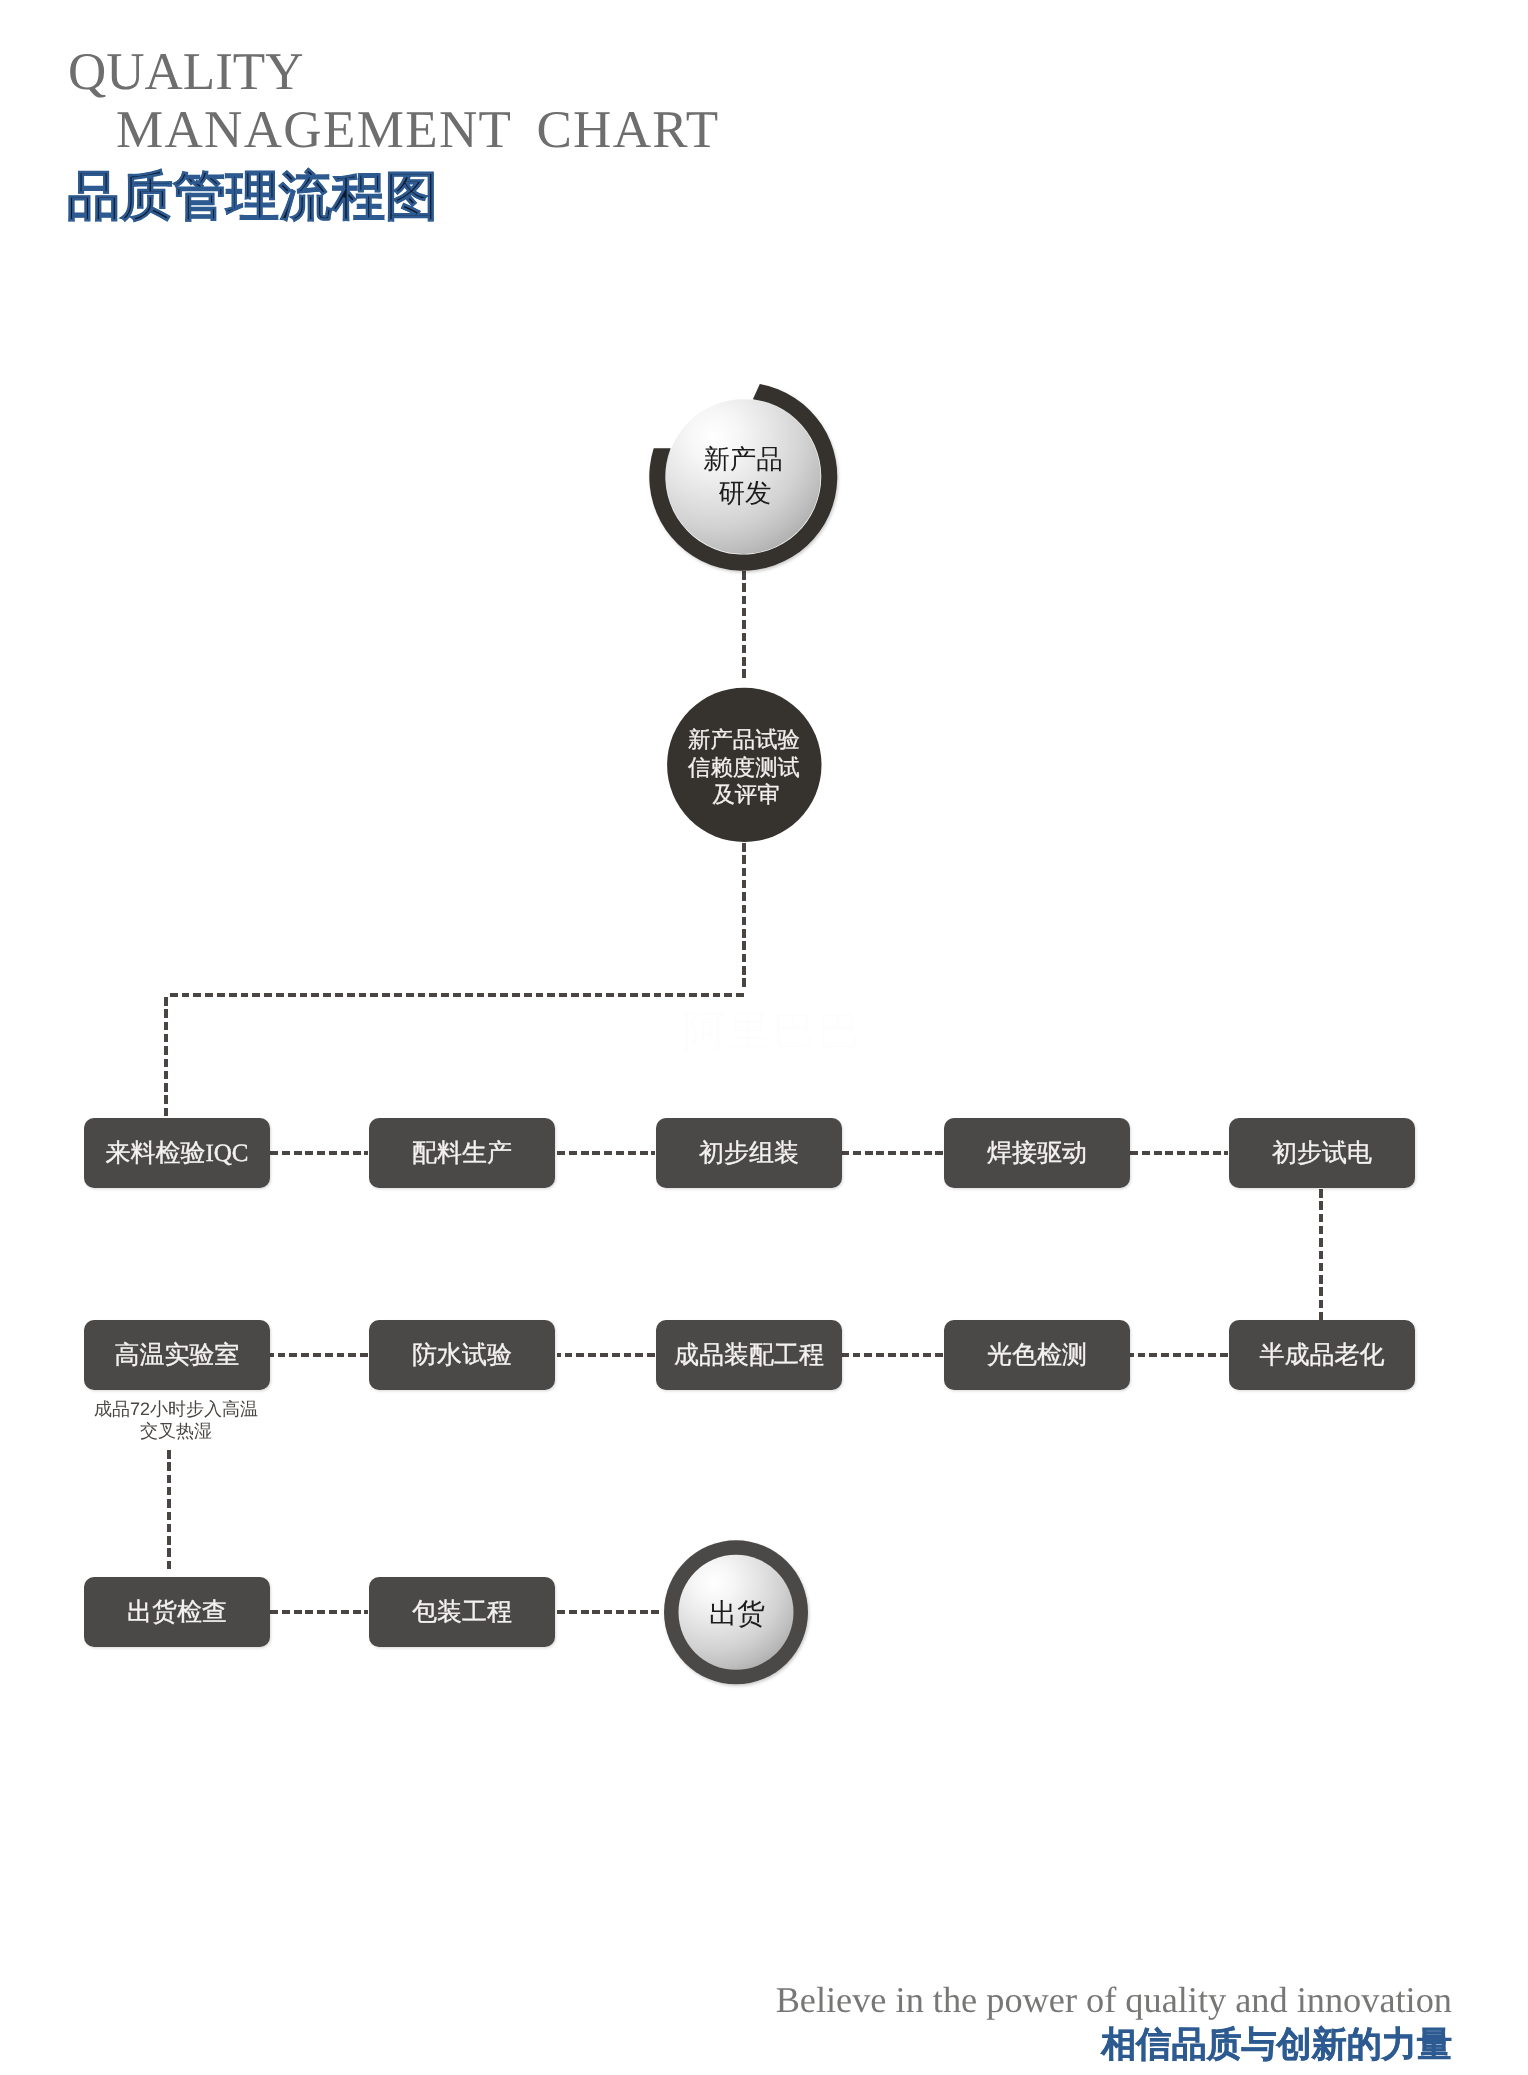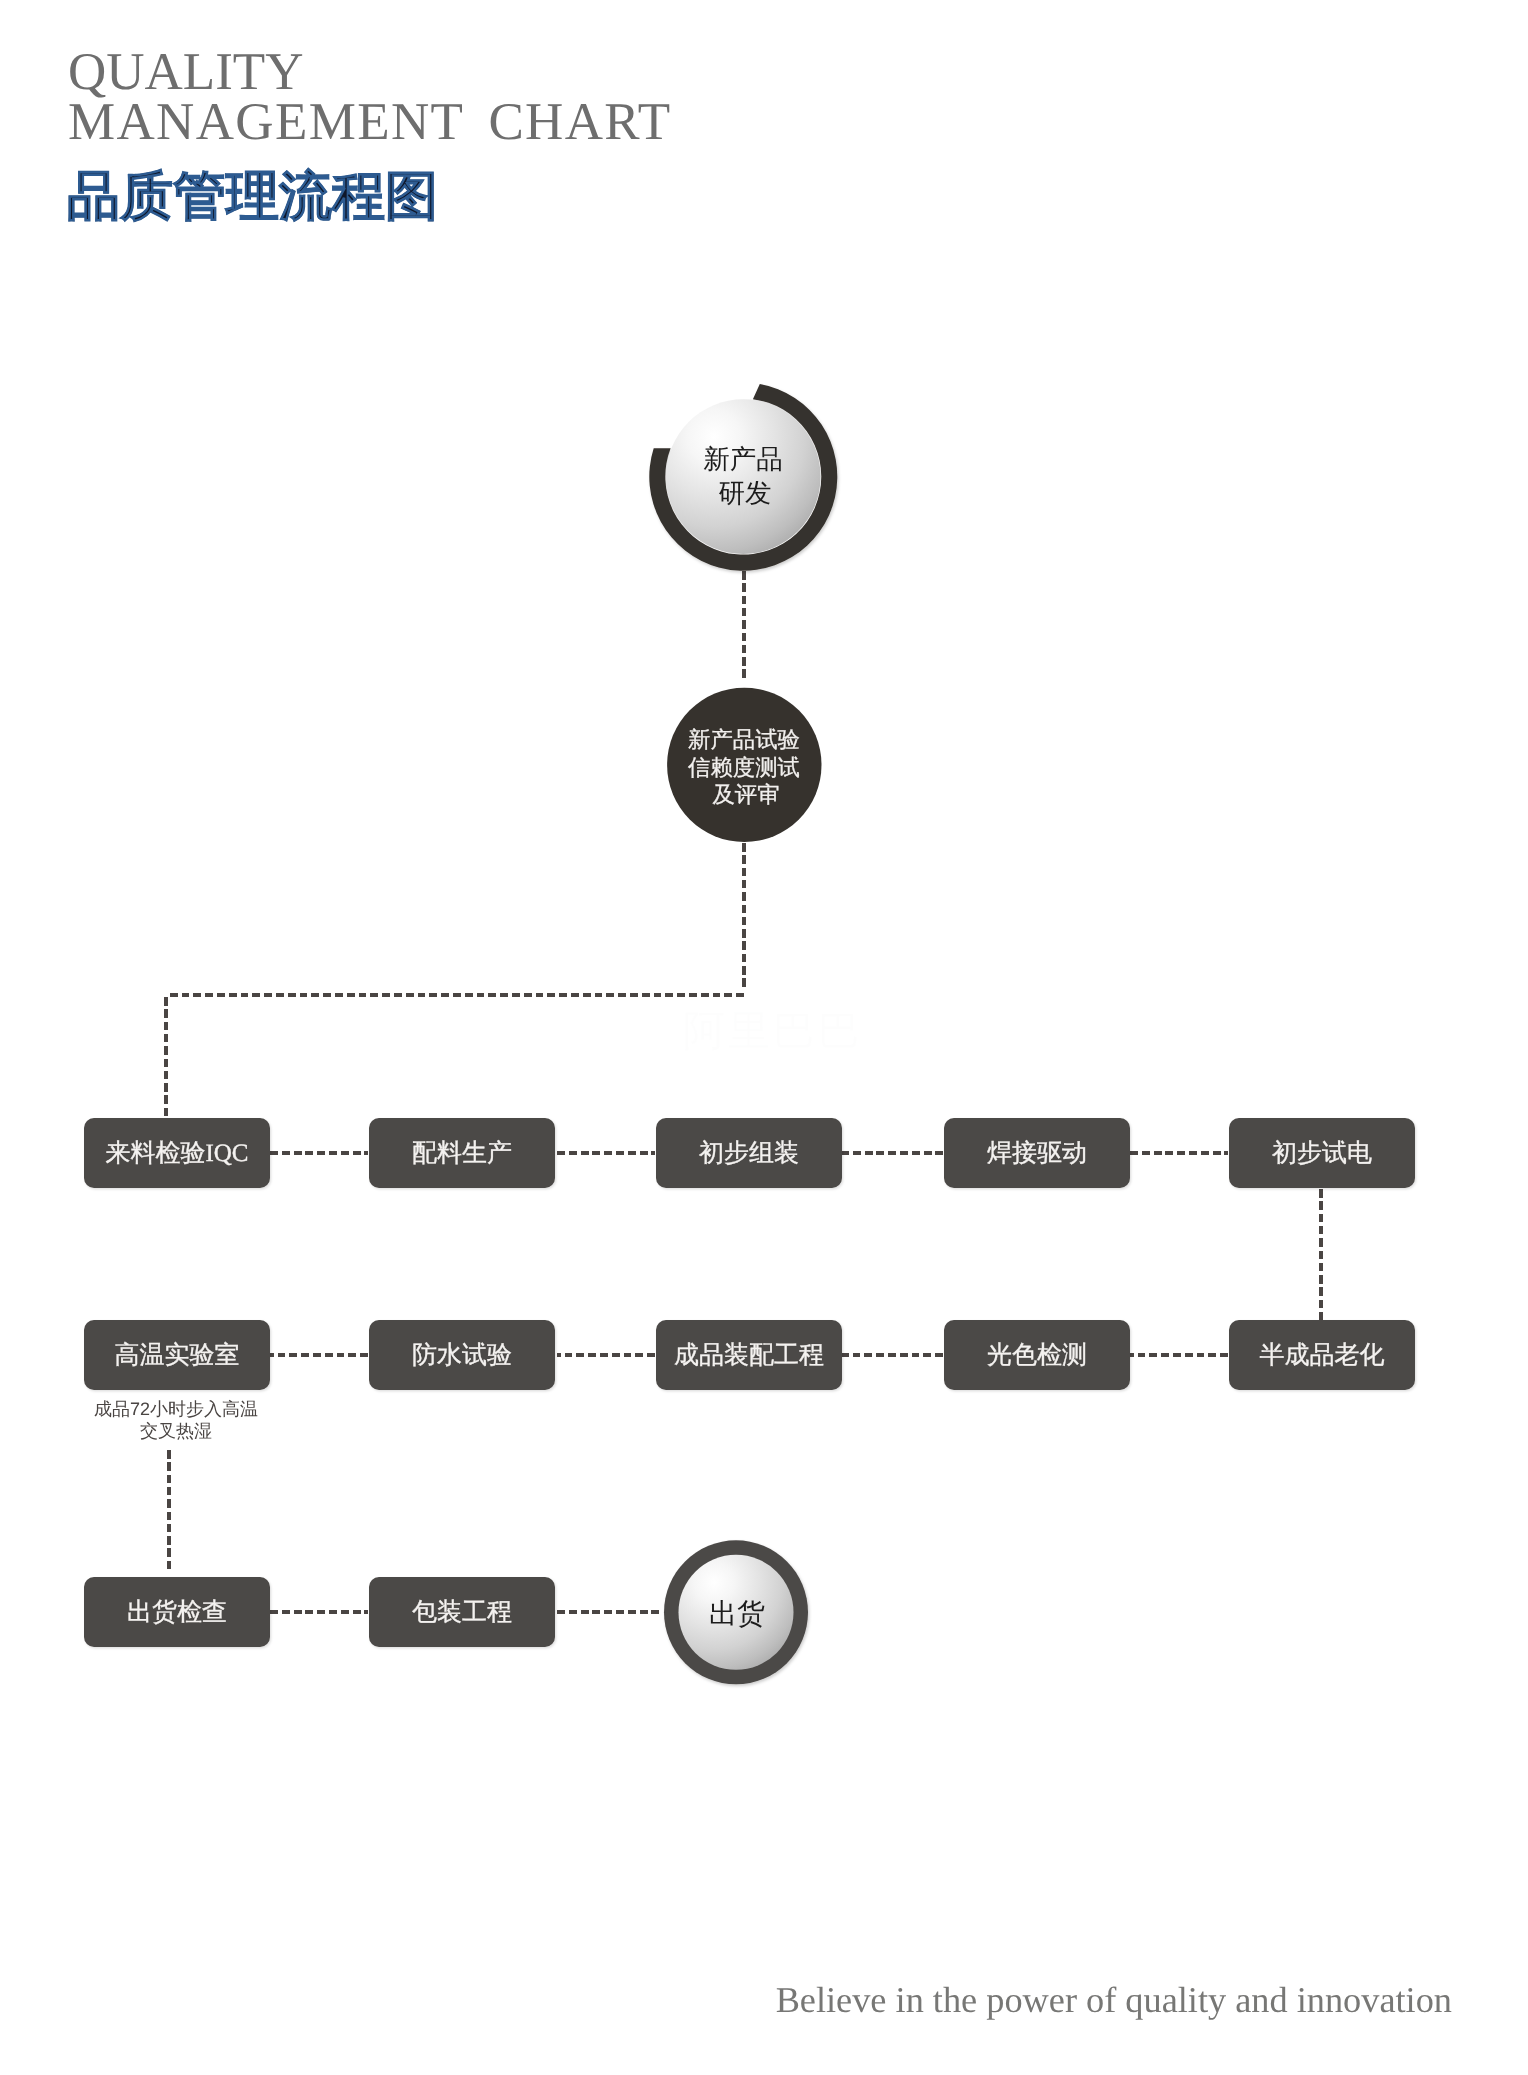--- a/index.html
+++ b/index.html
@@ -6,21 +6,21 @@
   html,body{margin:0;padding:0;background:#ffffff;}
   body{width:1528px;height:2075px;position:relative;overflow:hidden;
        font-family:"Liberation Sans",sans-serif;-webkit-font-smoothing:antialiased;text-rendering:geometricPrecision;}
   .page{position:absolute;left:0;top:0;width:1528px;height:2075px;}
 
   
   .hdr{position:absolute;left:68px;top:0;}
   .hdr-en1,.hdr-en2{font-family:"Liberation Serif",serif;color:#6e6e6e;
      white-space:nowrap;font-size:53px;position:absolute;left:0;}
   .hdr-en1{letter-spacing:0px;top:42px;}
-  .hdr-en2{letter-spacing:1.35px;word-spacing:10.5px;top:92px;}
+  .hdr-en2{letter-spacing:1.35px;word-spacing:10.5px;top:100px;margin-left:48px;}
   .hdr-cn{font-family:"Liberation Sans",sans-serif;font-weight:900;color:#0f172a;
      font-size:53px;letter-spacing:0px;white-space:nowrap;position:absolute;left:-1px;top:161px;
      -webkit-text-stroke:0.85px #2d5b91;}
 
   
   .flow{position:absolute;left:0;top:0;width:1528px;height:2075px;}
 
   
   .ftr{position:absolute;left:0;top:0;width:1528px;height:2075px;pointer-events:none;}
   .ftr-en,.ftr-cn{pointer-events:auto;}
@@ -159,14 +159,15 @@
 
     <g>
       <circle cx="736" cy="1612.3" r="72" fill="#4c4947" filter="url(#ringShadow)"></circle>
       <circle cx="736" cy="1612.3" r="57.5" fill="url(#sphereGrad)"></circle>
       <text x="737" y="1623" text-anchor="middle" font-family="'Liberation Sans',sans-serif" font-size="28" fill="#1c1c1c">出货</text>
     </g>
   </svg>
 
   <div class="ftr">
     <div class="ftr-en">Believe in the power of quality and innovation</div>
+    <div class="ftr-cn">相信品质与创新的力量</div>
   </div>
 </div>
 
 </body></html>

